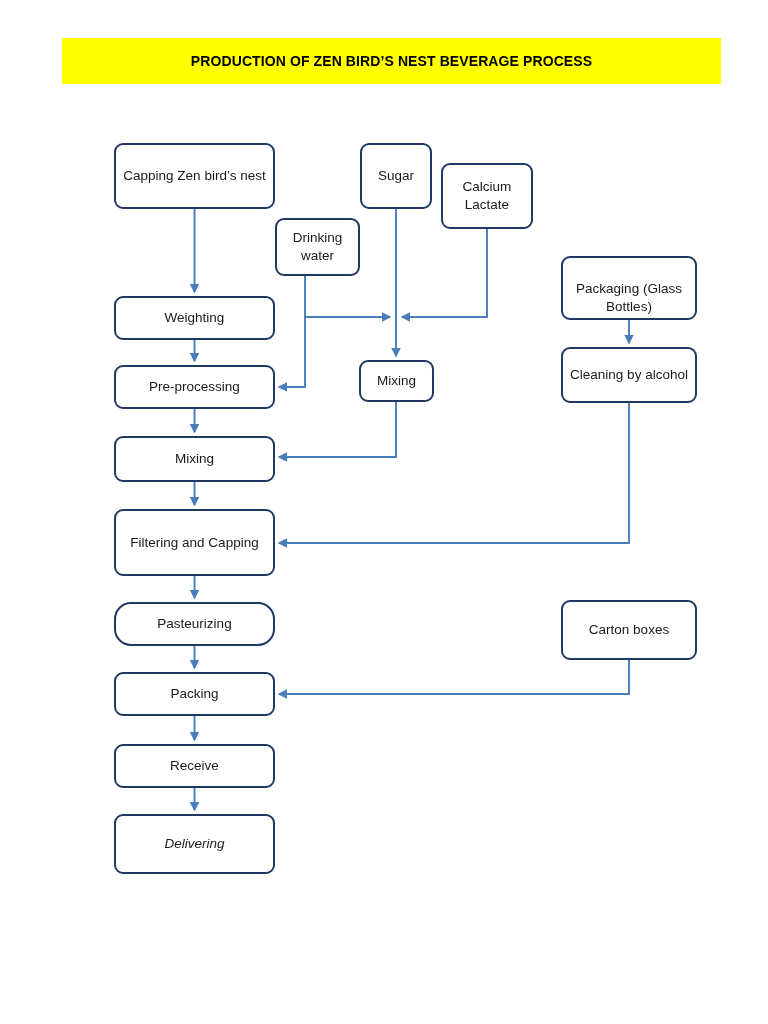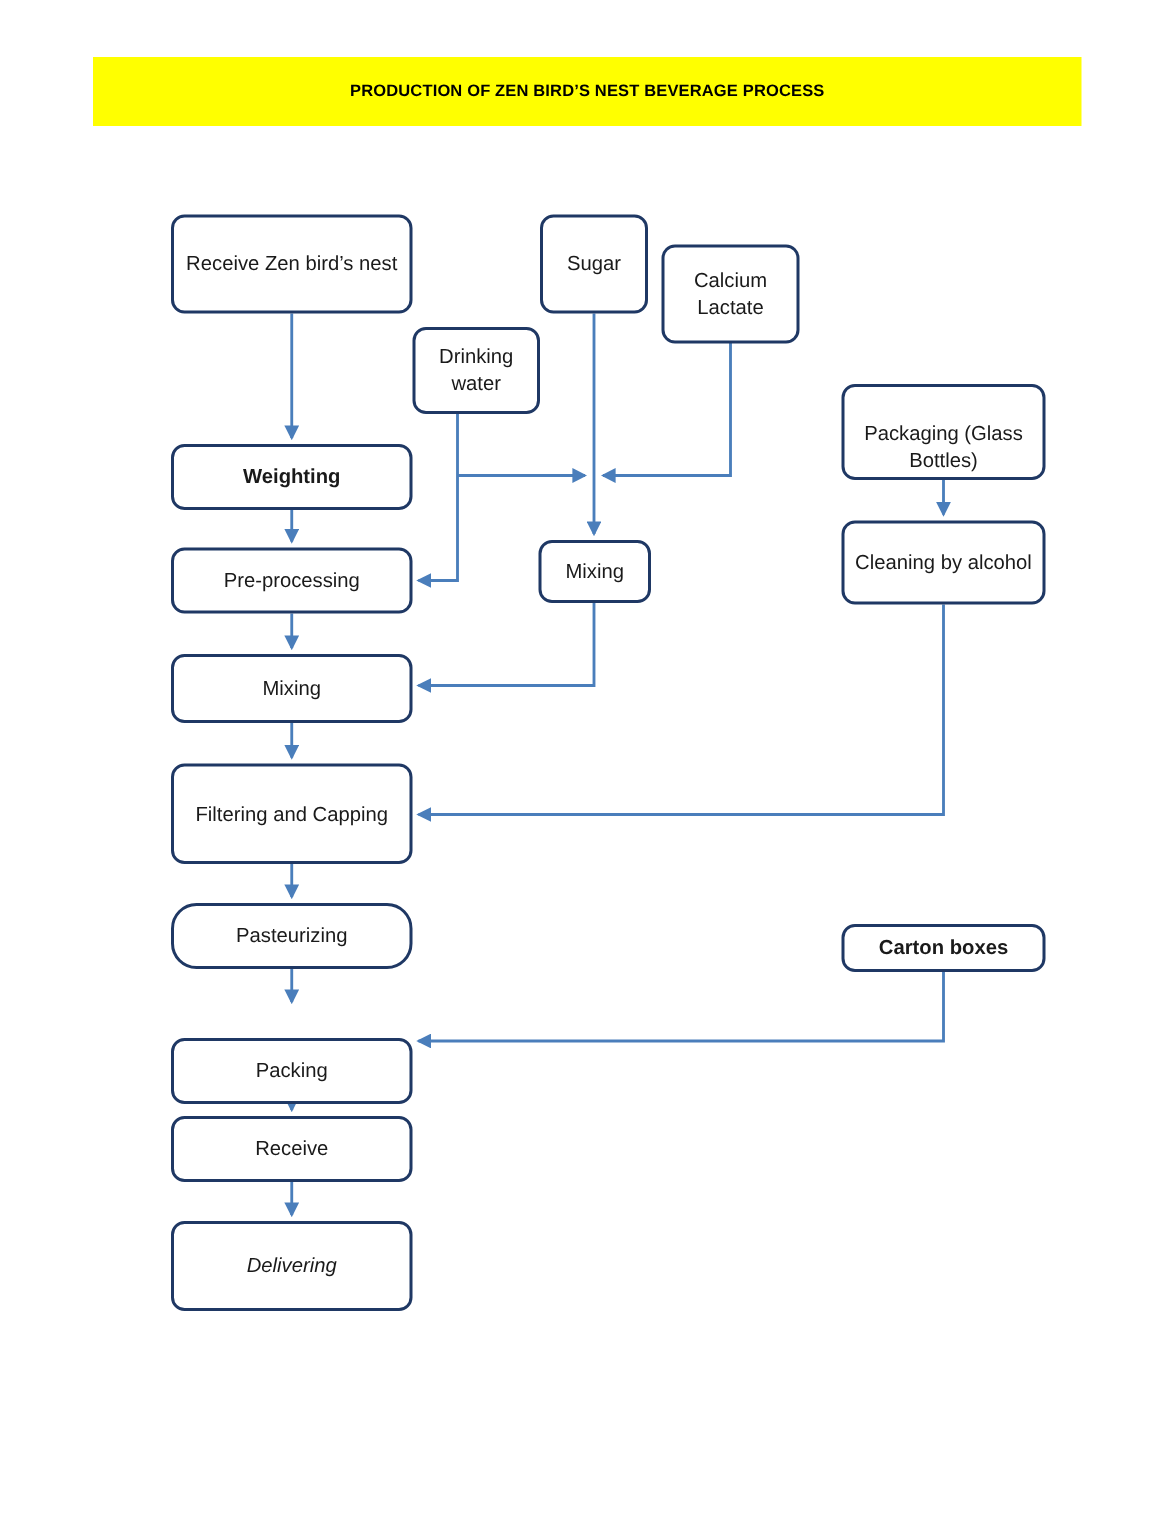--- a/index.html
+++ b/index.html
@@ -21,21 +21,21 @@
     top: 38px;
     width: 659px;
     height: 46px;
     background: #ffff00;
     display: flex;
     align-items: center;
     justify-content: center;
   }
   #title-text {
     font-family: "Liberation Sans", sans-serif;
-    font-size: 11px;
+    font-size: 14px;
     font-weight: bold;
     color: #000000;
     letter-spacing: 0.1px;
     white-space: nowrap;
   }
   svg#connectors {
     position: absolute;
     left: 0;
     top: 0;
     width: 768px;
@@ -93,59 +93,59 @@
         <path d="M 396,209 L 396,356" marker-end="url(#arrow-down)" stroke="#4a7ebb"></path>
         <path d="M 396,402 L 396,457 L 279,457" marker-end="url(#arrow-down)" stroke="#4a7ebb"></path>
         <path d="M 629,320 L 629,343" marker-end="url(#arrow-down)" stroke="#4a7ebb"></path>
         <path d="M 629,403 L 629,543 L 279,543" marker-end="url(#arrow-down)" stroke="#4a7ebb"></path>
         <path d="M 629,646 L 629,694 L 279,694" marker-end="url(#arrow-down)" stroke="#4a7ebb"></path>
       </g>
   </svg>
 
   <div id="node-layer">
       <div class="node" style="left: 114px; top: 143px; width: 161px; height: 66px;">
-        <span>Receive Zen bird’s nest</span>
+        <span>Capping Zen bird’s nest</span>
       </div>
       <div class="node" style="left: 360px; top: 143px; width: 72px; height: 66px;">
         <span>Sugar</span>
       </div>
       <div class="node" style="left: 441px; top: 143px; width: 92px; height: 66px; margin-top: 20px;">
         <span>Calcium Lactate</span>
       </div>
       <div class="node" style="left: 275px; top: 218px; width: 85px; height: 58px; justify-content: center;">
         <span>Drinking water</span>
       </div>
       <div class="node" style="left: 561px; top: 256px; width: 136px; height: 64px; align-items: flex-end;">
         <span>Packaging (Glass Bottles)</span>
       </div>
-      <div class="node" style="left: 114px; top: 296px; width: 161px; height: 44px; font-weight: bold;">
+      <div class="node" style="left: 114px; top: 296px; width: 161px; height: 44px;">
         <span>Weighting</span>
       </div>
       <div class="node" style="left: 561px; top: 347px; width: 136px; height: 56px;">
         <span>Cleaning by alcohol</span>
       </div>
       <div class="node" style="left: 114px; top: 365px; width: 161px; height: 44px;">
         <span>Pre-processing</span>
       </div>
       <div class="node" style="left: 359px; top: 360px; width: 75px; height: 42px;">
         <span>Mixing</span>
       </div>
       <div class="node" style="left: 114px; top: 436px; width: 161px; height: 46px;">
         <span>Mixing</span>
       </div>
       <div class="node" style="left: 114px; top: 509px; width: 161px; height: 67px;">
         <span>Filtering and Capping</span>
       </div>
       <div class="node" style="left: 114px; top: 602px; width: 161px; height: 44px; border-radius: 17px;">
         <span>Pasteurizing</span>
       </div>
-      <div class="node" style="left: 561px; top: 616px; width: 136px; height: 32px; font-weight: bold;">
+      <div class="node" style="left: 561px; top: 600px; width: 136px; height: 60px;">
         <span>Carton boxes</span>
       </div>
-      <div class="node" style="left: 114px; top: 672px; width: 161px; height: 44px; margin-top: 20px;">
+      <div class="node" style="left: 114px; top: 672px; width: 161px; height: 44px;">
         <span>Packing</span>
       </div>
       <div class="node" style="left: 114px; top: 744px; width: 161px; height: 44px;">
         <span>Receive</span>
       </div>
       <div class="node" style="left: 114px; top: 814px; width: 161px; height: 60px; font-style: italic;">
         <span>Delivering</span>
       </div>
     </div>
 

